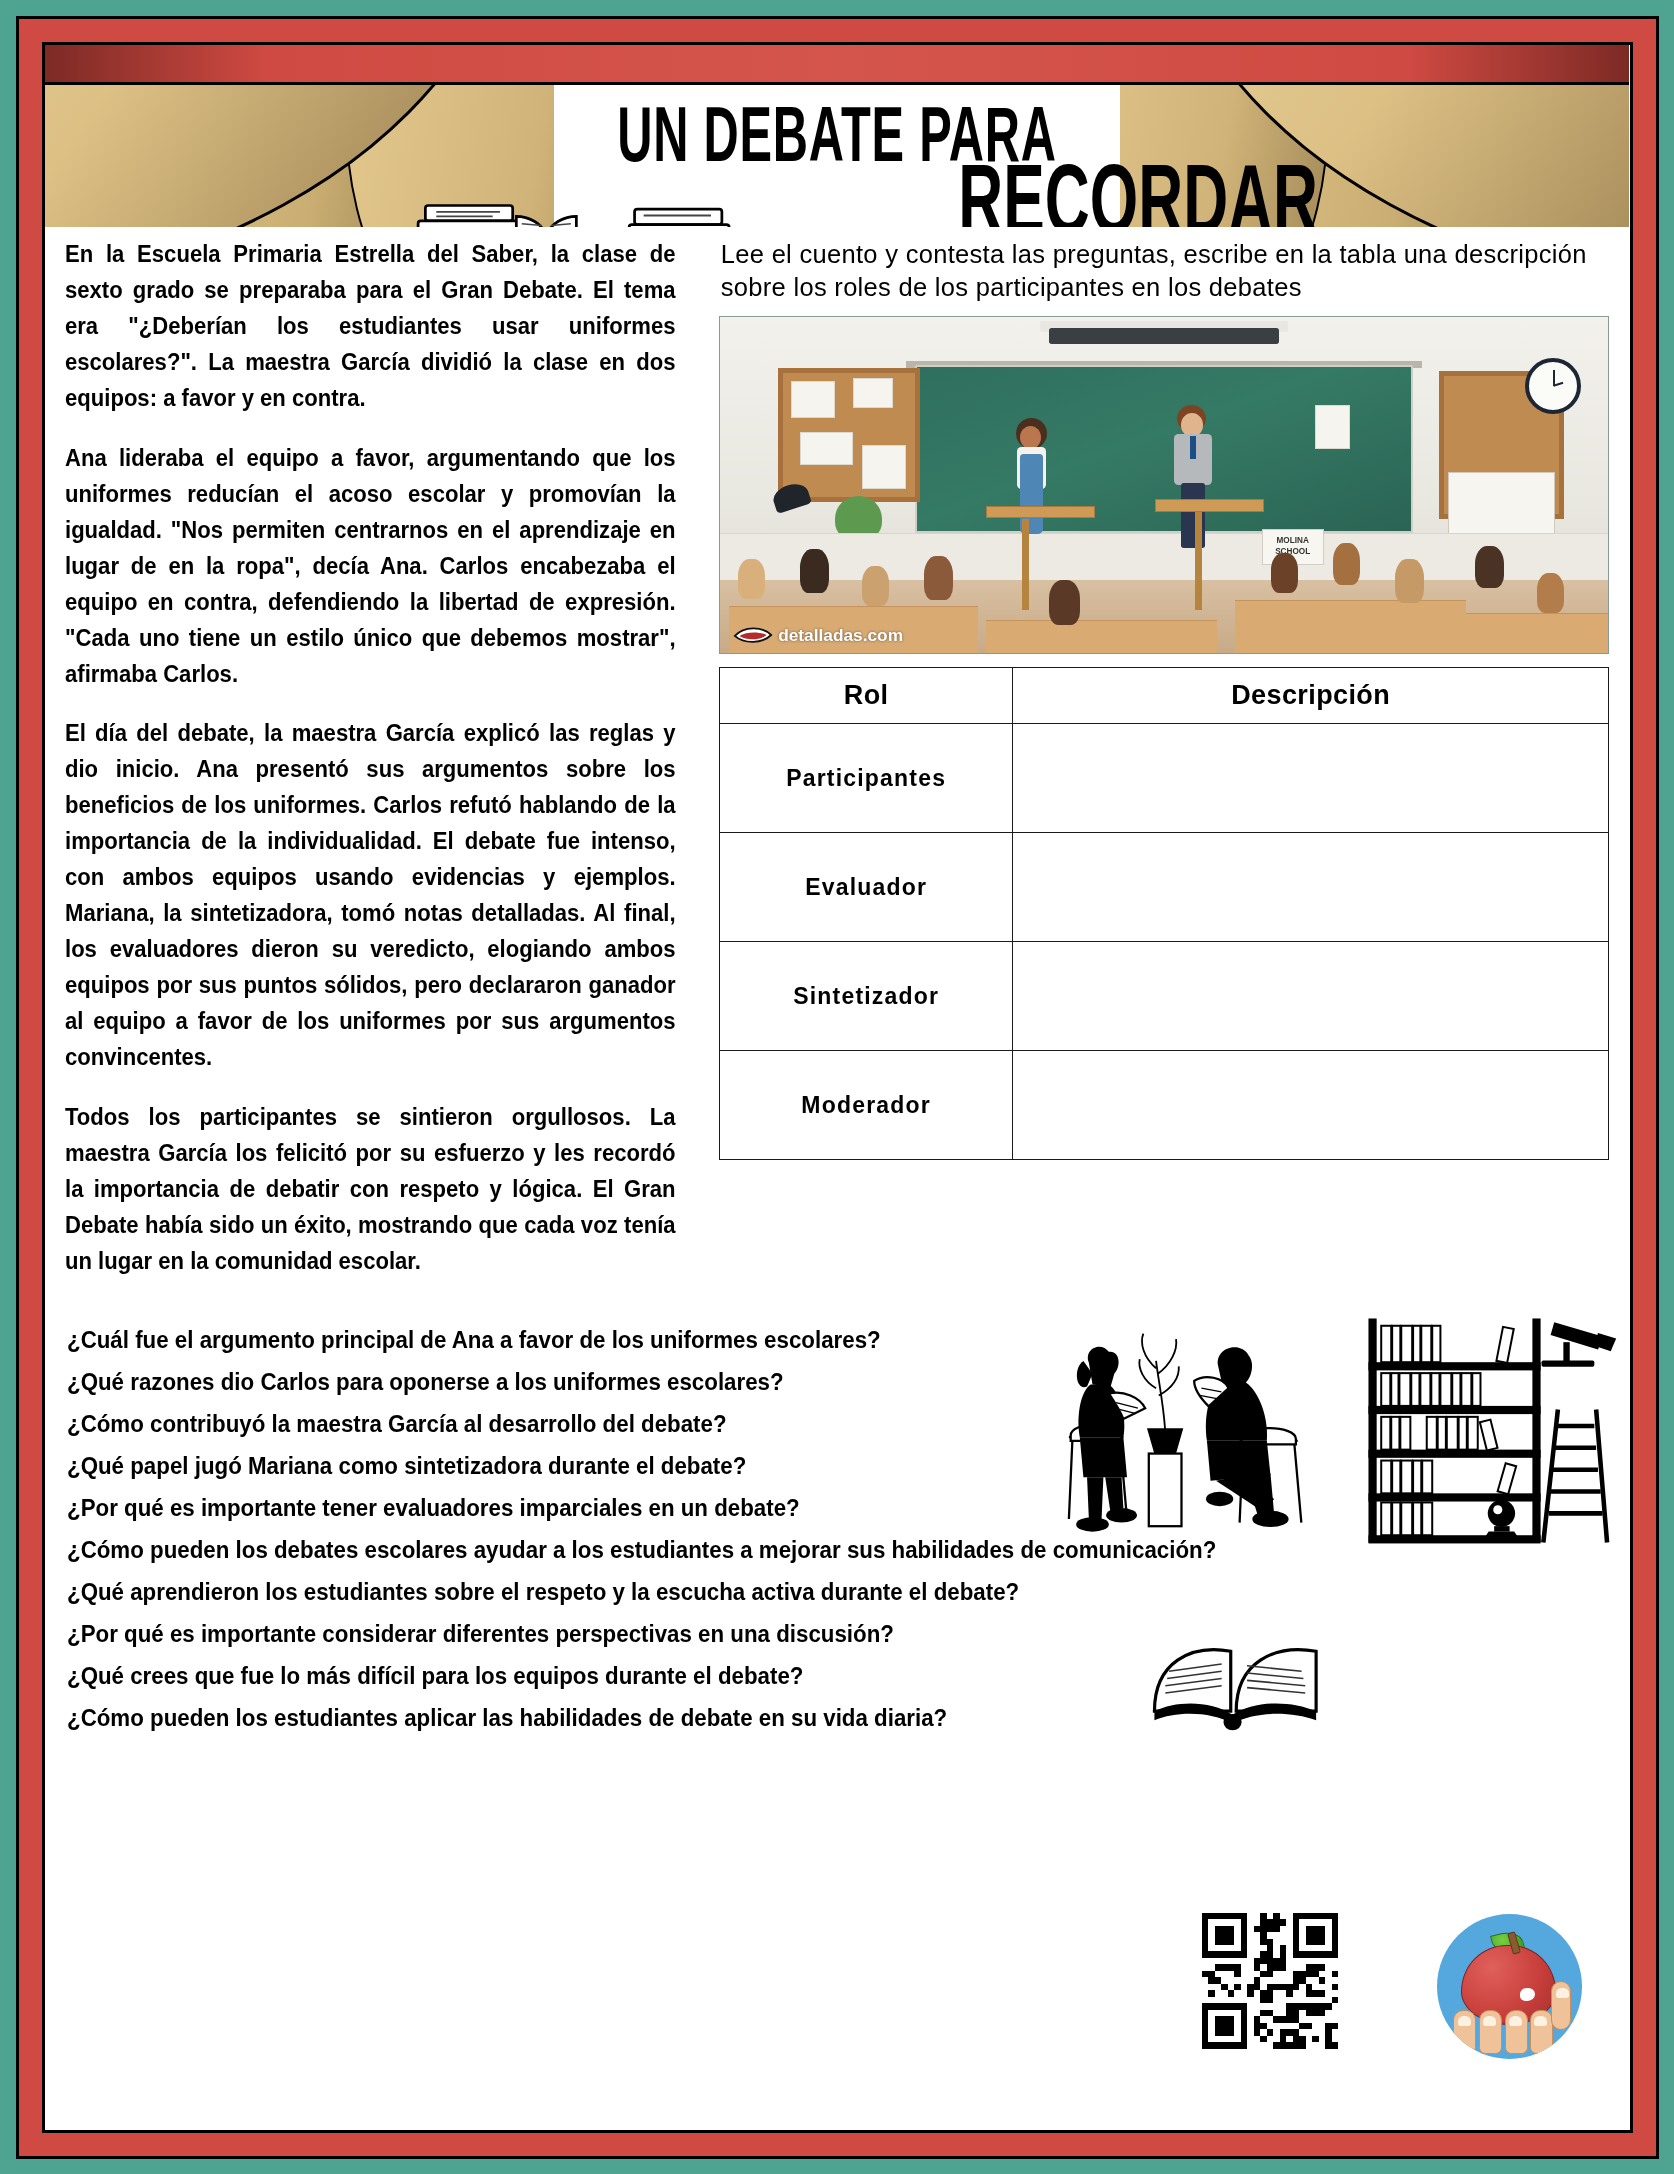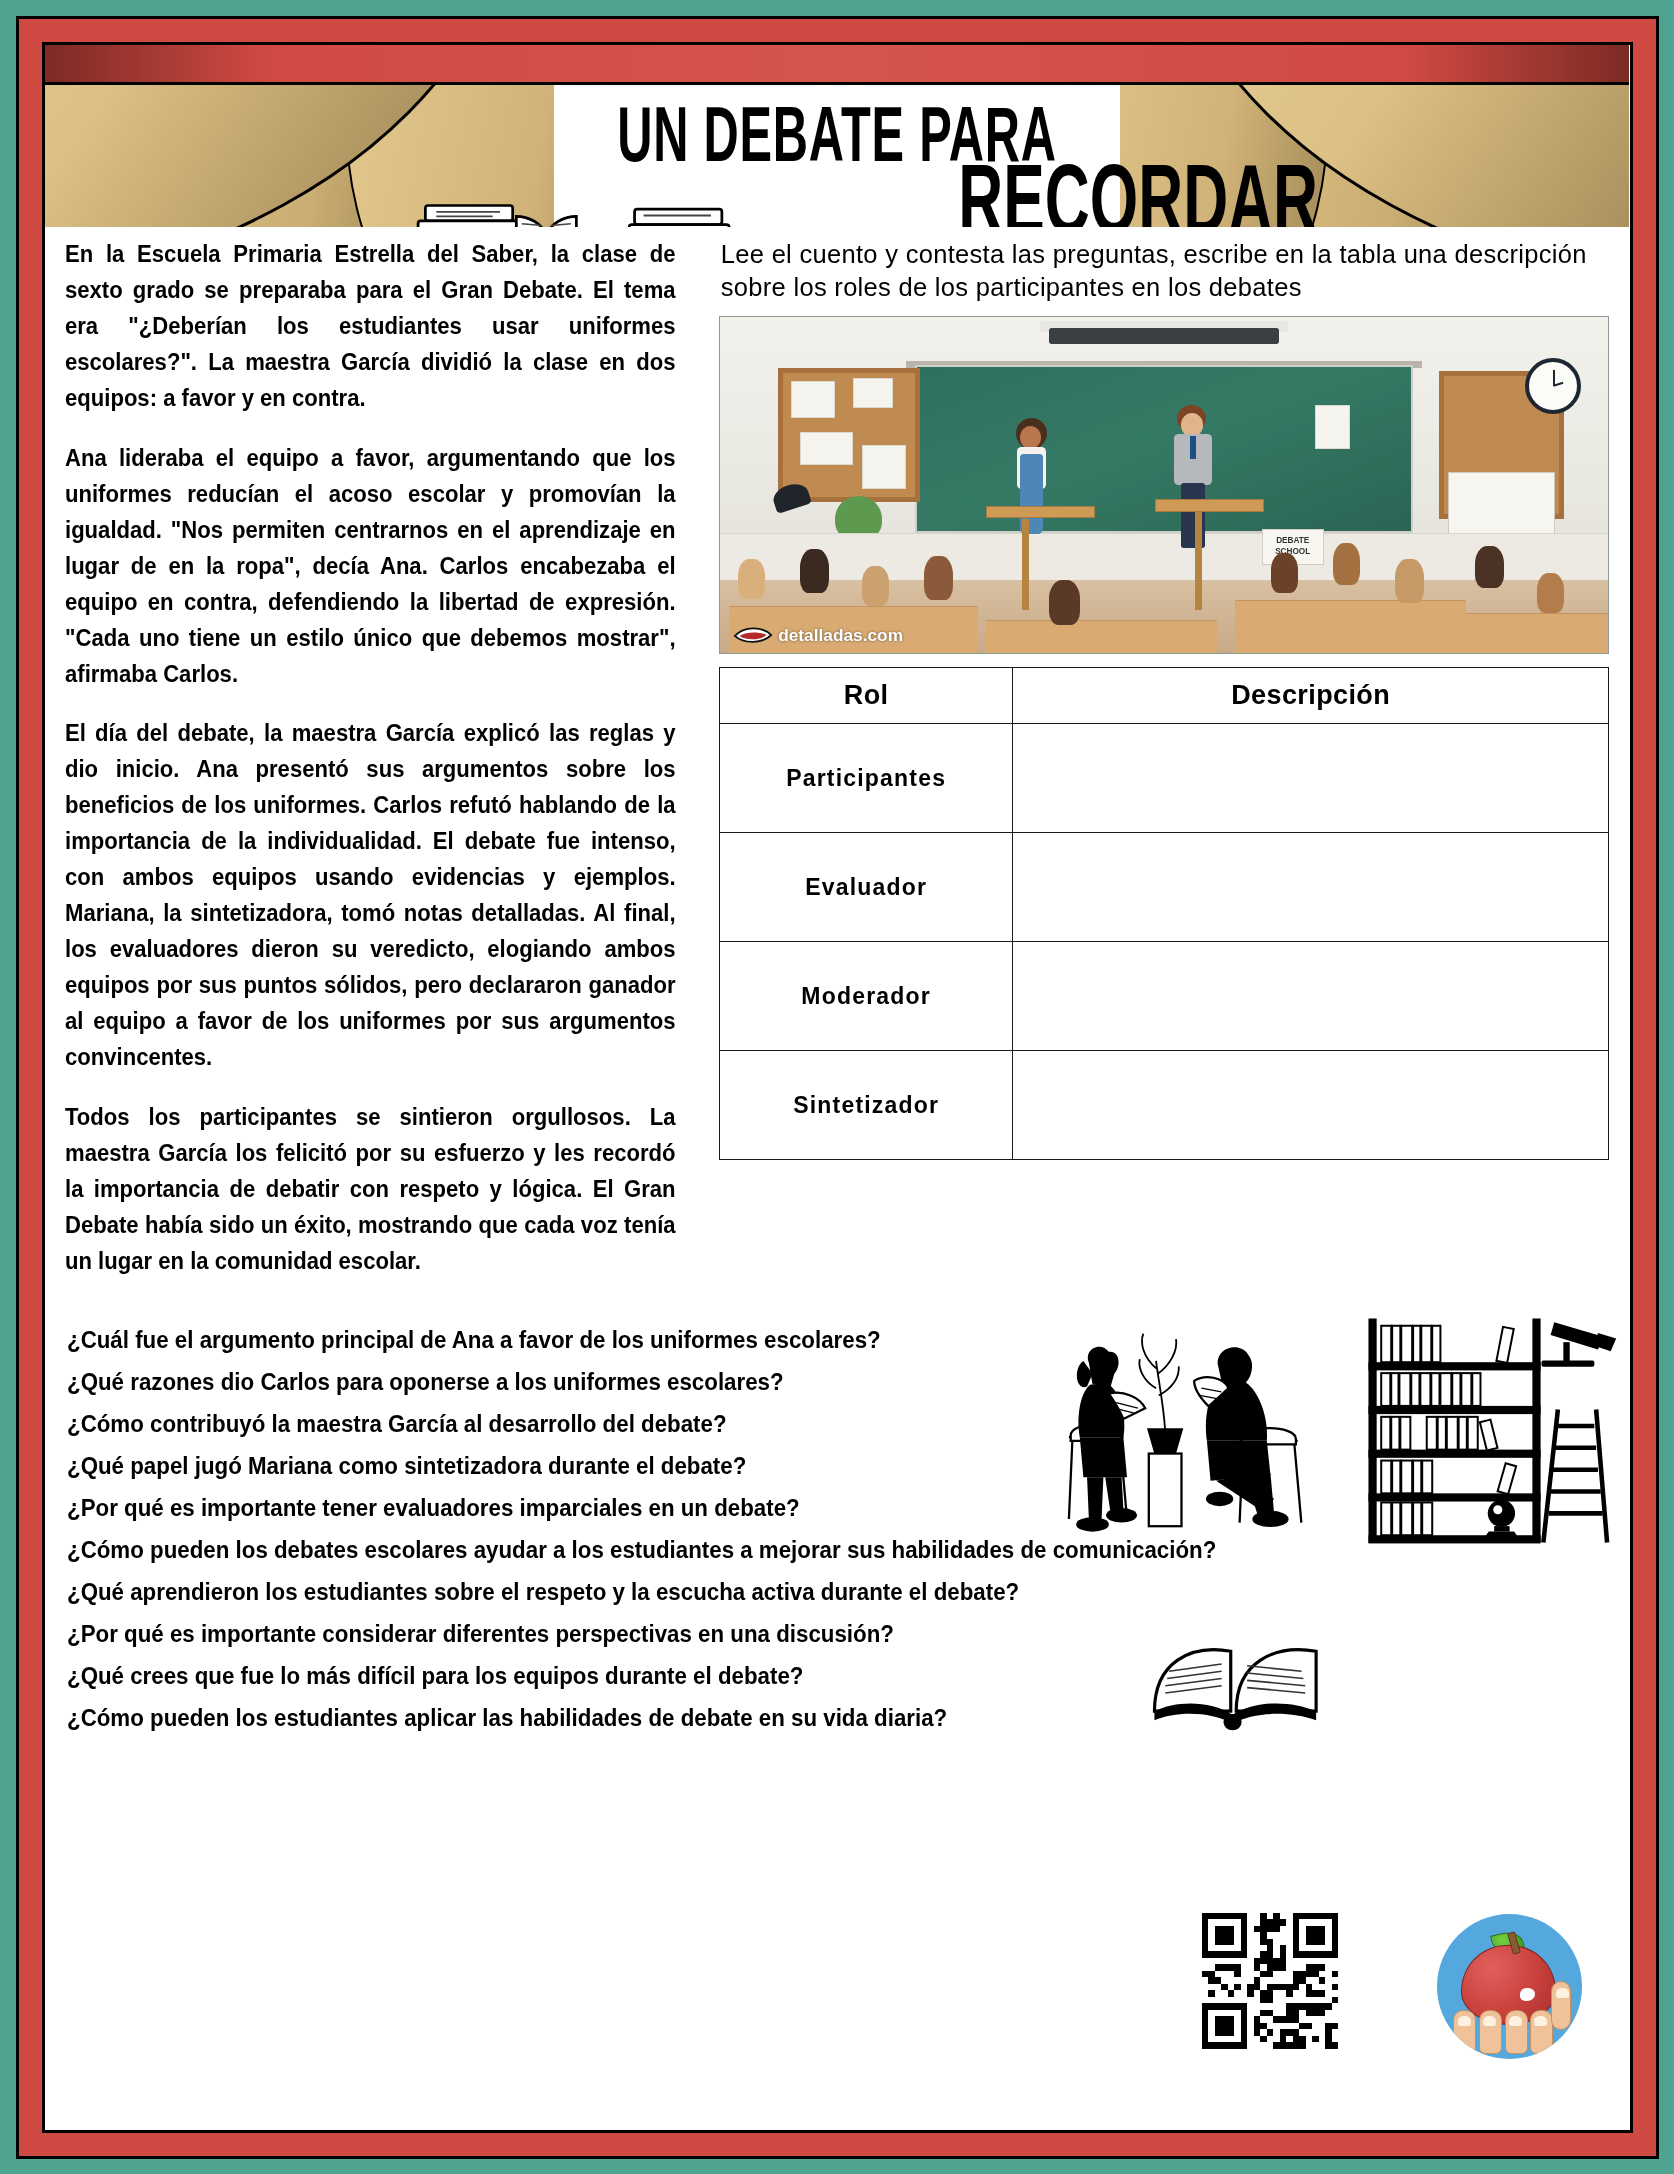--- a/index.html
+++ b/index.html
@@ -439,21 +439,21 @@
             <div class="ph-head" style="left:9px; top:0; width:29px; height:27px; background:#7d4423;"></div>
             <div class="ph-head" style="left:12.7px; top:8.2px; width:22px; height:23.6px; background:#e0b58e;"></div>
             <div style="position:absolute; left:5.5px; top:29px; width:38px; height:51px; background:#b6b9bb; border-radius:4.5px;"></div>
             <div style="position:absolute; left:22px; top:31px; width:5.5px; height:23.6px; background:#1e4e86;"></div>
             <div style="position:absolute; left:12.7px; top:78px; width:23.6px; height:65px; background:#2a3550; border-radius:2.7px;"></div>
           </div>
           <div class="ph-podium" style="left:49%; top:54%;"></div>
           <div class="ph-stem" style="left:53.5%; top:58%; height:29%;"></div>
 
           <div class="ph-sign">
-            <span>DEBATE</span><br>
+            <span>MOLINA</span><br>
             <span>SCHOOL</span>
           </div>
 
           <div class="ph-desk" style="left:1%;  top:86%; width:28%; height:14%;"></div>
           <div class="ph-desk" style="left:30%; top:90%; width:26%; height:10%;"></div>
           <div class="ph-desk" style="left:58%; top:84%; width:26%; height:16%;"></div>
           <div class="ph-desk" style="left:84%; top:88%; width:16%; height:12%;"></div>
 
           <div class="ph-pupil" style="left:2%;  top:72%; width:27px; height:40px; background:#d9b07c;"></div>
           <div class="ph-pupil" style="left:9%;  top:69%; width:29px; height:44px; background:#3a2a20;"></div>
@@ -485,25 +485,25 @@
           <tbody>
             <tr>
               <td class="role">Participantes</td>
               <td></td>
             </tr>
             <tr>
               <td class="role">Evaluador</td>
               <td></td>
             </tr>
             <tr>
-              <td class="role">Moderador</td>
+              <td class="role">Sintetizador</td>
               <td></td>
             </tr>
             <tr>
-              <td class="role">Sintetizador</td>
+              <td class="role">Moderador</td>
               <td></td>
             </tr>
           </tbody>
         </table>
 
       </div>
     </div>
 
     <div class="questions-zone">
 

